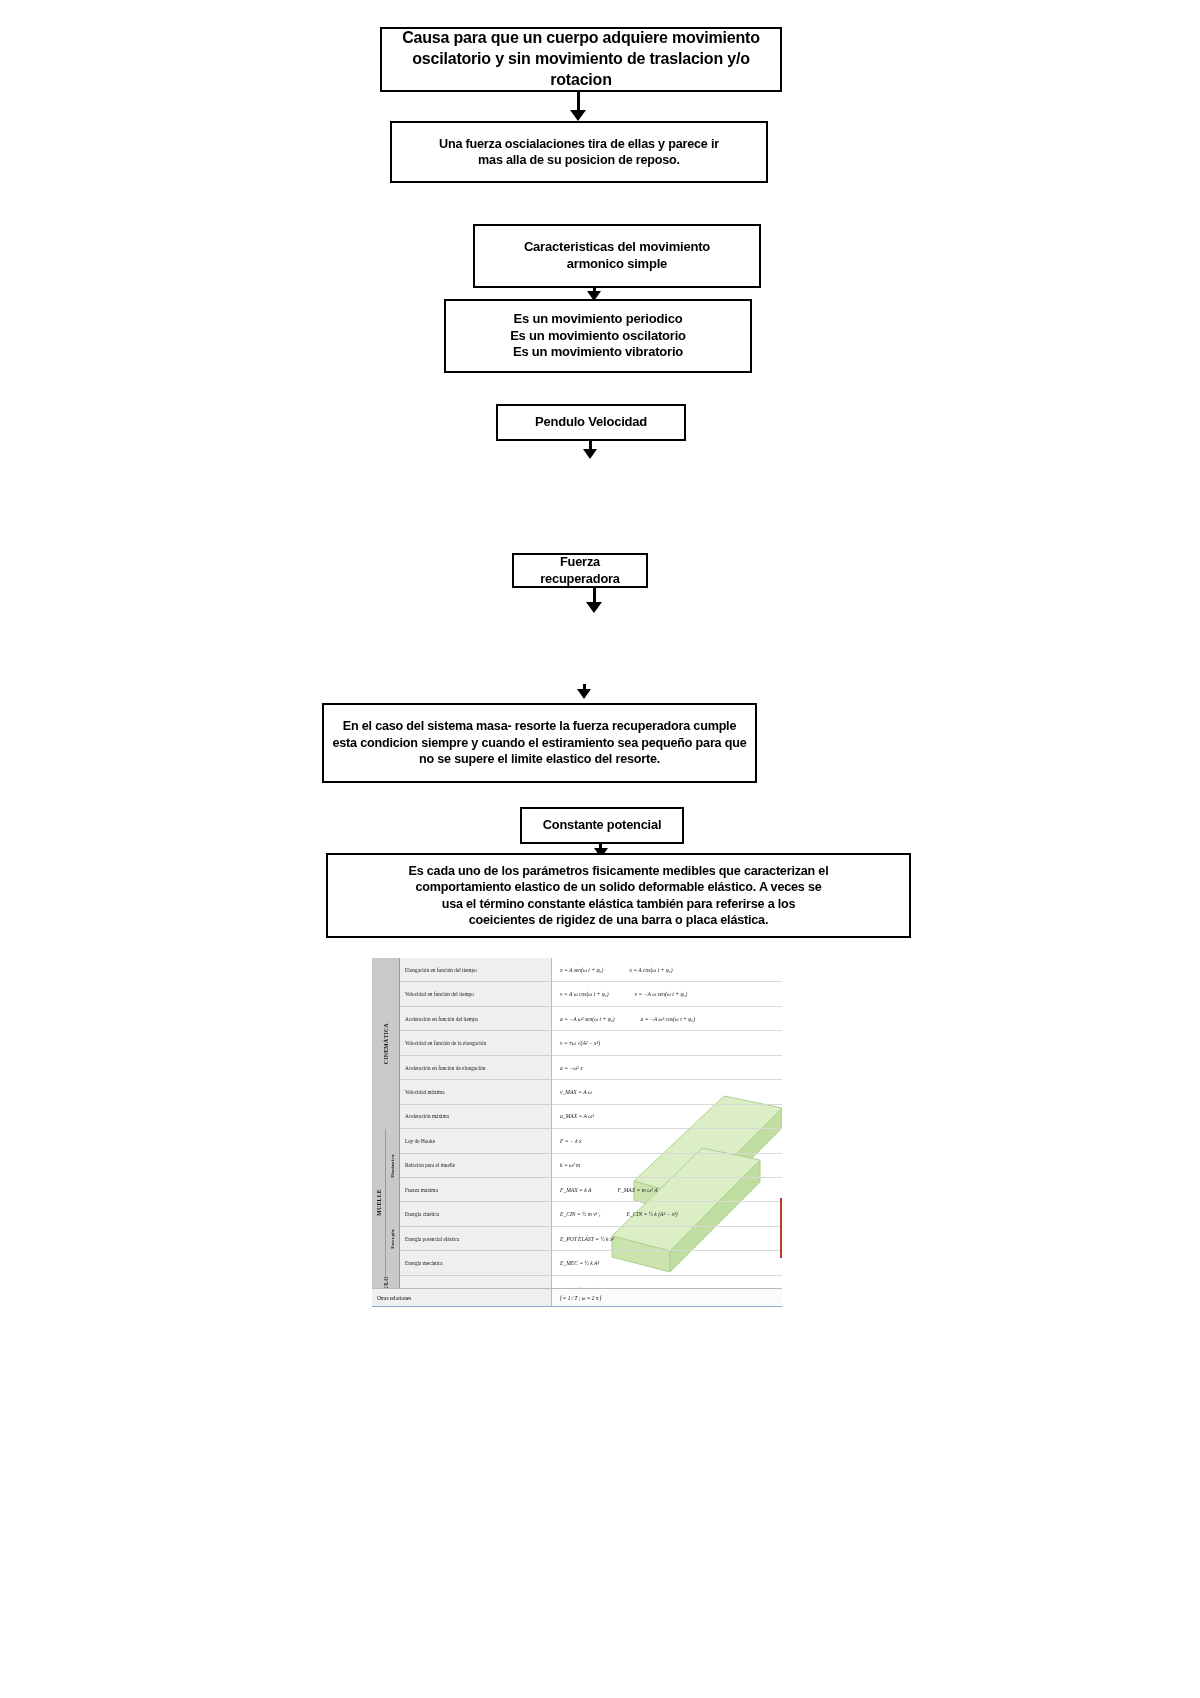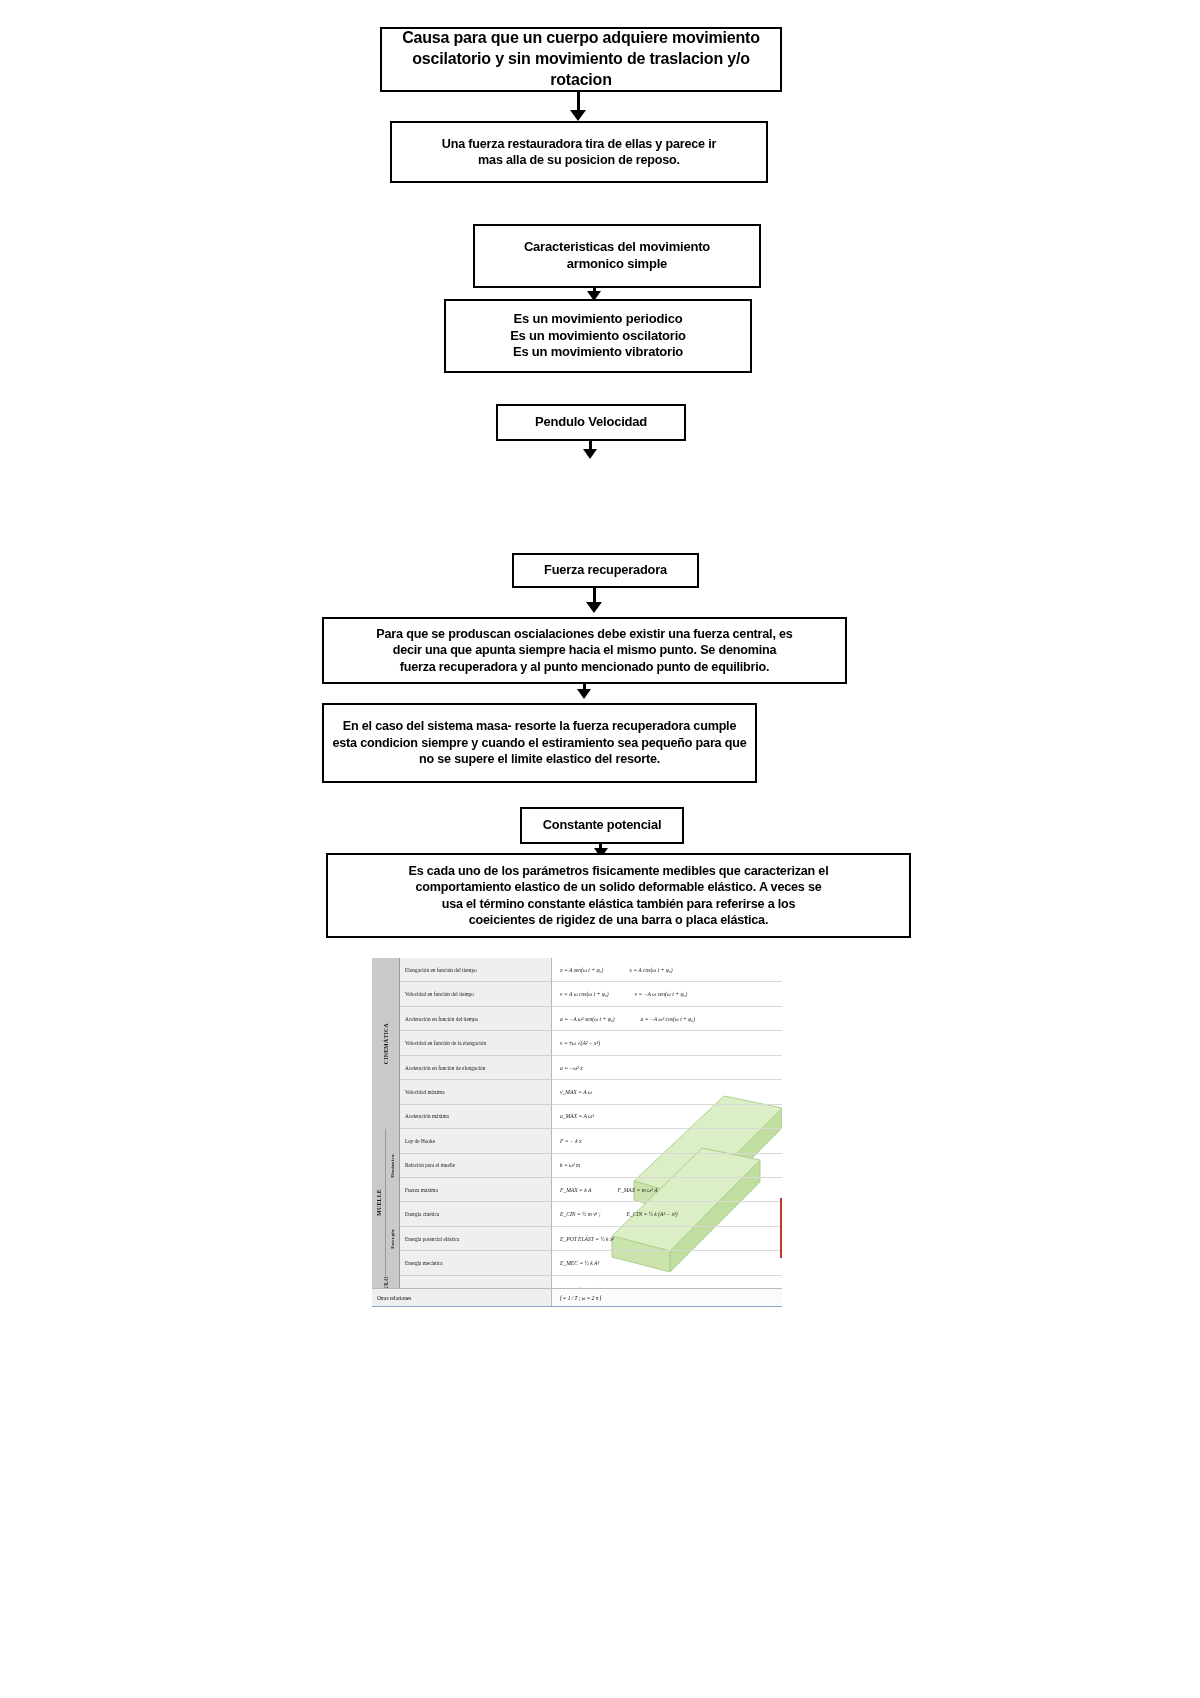--- a/index.html
+++ b/index.html
@@ -124,21 +124,21 @@
 <div class="page">
 
   <div class="node" style="left:380px;top:27px;width:402px;height:65px;font-size:16px;justify-content:center;">
     <span class="txt">Causa para que un cuerpo adquiere movimiento
 oscilatorio y sin movimiento de traslacion y/o rotacion</span>
   </div>
   <div class="conn" style="left:577px;top:92px;height:23px;"></div>
   <div class="arrowhead" style="left:570px;top:110px;"></div>
 
   <div class="node" style="left:390px;top:121px;width:378px;height:62px;font-size:12.6px;">
-    <span class="txt">Una fuerza restauradora tira de ellas y parece ir
+    <span class="txt">Una fuerza oscialaciones tira de ellas y parece ir
 mas alla de su posicion de reposo.</span>
   </div>
 
   <div class="node" style="left:473px;top:224px;width:288px;height:64px;font-size:13px;">
     <span class="txt">Caracteristicas del movimiento
 armonico simple</span>
   </div>
   <div class="conn" style="left:593px;top:288px;height:8px;"></div>
   <div class="arrowhead slim" style="left:587px;top:291px;"></div>
 
@@ -148,31 +148,26 @@
 Es un movimiento vibratorio</span>
   </div>
 
   <div class="node" style="left:496px;top:404px;width:190px;height:37px;font-size:13px;">
     <span class="txt">Pendulo Velocidad</span>
   </div>
   <div class="conn" style="left:589px;top:441px;height:12px;"></div>
   <div class="arrowhead slim" style="left:583px;top:449px;"></div>
 
 
-  <div class="node" style="left:512px;top:553px;width:187px;height:35px;font-size:12.8px;">
+  <div class="node" style="left:512px;top:553px;width:136px;height:35px;font-size:12.8px;">
     <span class="txt">Fuerza recuperadora</span>
   </div>
   <div class="conn" style="left:593px;top:588px;height:19px;"></div>
   <div class="arrowhead" style="left:586px;top:602px;"></div>
 
-  <div class="node" style="left:322px;top:617px;width:525px;height:67px;font-size:12.6px;">
-    <span class="txt">Para que se produscan oscialaciones debe existir una fuerza central, es
-decir una que apunta siempre hacia el mismo punto. Se denomina
-fuerza recuperadora y al punto mencionado punto de equilibrio.</span>
-  </div>
   <div class="conn" style="left:583px;top:684px;height:9px;"></div>
   <div class="arrowhead slim" style="left:577px;top:689px;"></div>
 
   <div class="node" style="left:322px;top:703px;width:435px;height:80px;font-size:12.6px;">
     <span class="txt">En el caso del sistema  masa- resorte la fuerza recuperadora cumple
 esta condicion siempre y cuando el estiramiento sea pequeño para que
 no se supere el limite elastico del resorte.</span>
   </div>
 
   <div class="node" style="left:520px;top:807px;width:164px;height:37px;font-size:12.8px;">

